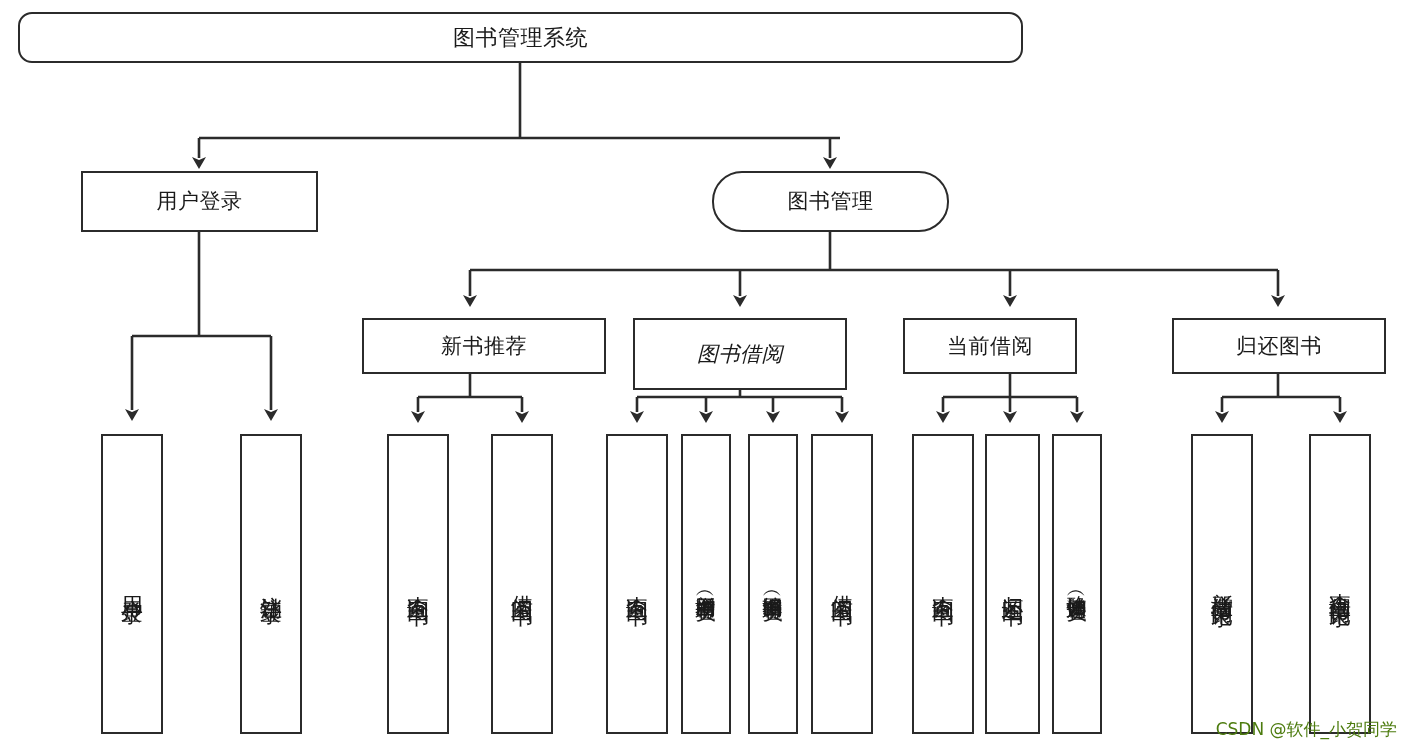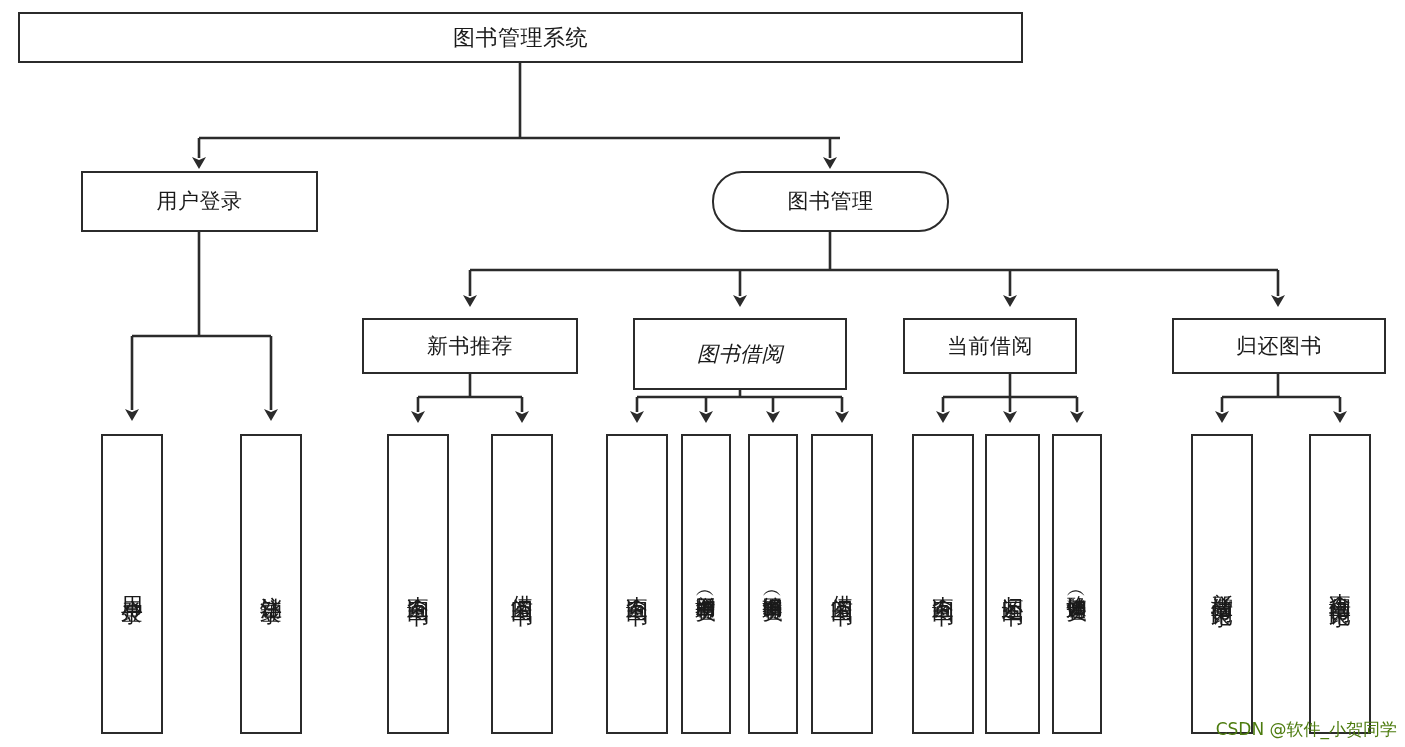--- a/index.html
+++ b/index.html
@@ -125,32 +125,32 @@
       <path d="M1010,397 L1010,412" marker-end="url(#arrow)"></path>
       <path d="M1077,397 L1077,412" marker-end="url(#arrow)"></path>
 
       <path d="M1278,374 L1278,397"></path>
       <path d="M1222,397 L1340,397"></path>
       <path d="M1222,397 L1222,412" marker-end="url(#arrow)"></path>
       <path d="M1340,397 L1340,412" marker-end="url(#arrow)"></path>
     </g>
   </svg>
 
-  <div class="node horiz root" style="left:18px; top:12px; width:1005px; height:51px;">
+  <div class="node horiz root" style="left:18px; top:12px; width:1005px; height:51px;border-radius:14px;">
     <span class="label">图书管理系统</span>
   </div>
 
   <div class="node horiz" style="left:81px; top:171px; width:237px; height:61px;">
     <span class="label">用户登录</span>
   </div>
   <div class="node horiz" style="left:712px; top:171px; width:237px; height:61px;border-radius:30px;">
     <span class="label">图书管理</span>
   </div>
 
-  <div class="node horiz" style="left:362px; top:318px; width:216px; height:56px;">
+  <div class="node horiz" style="left:362px; top:318px; width:244px; height:56px;">
     <span class="label">新书推荐</span>
   </div>
   <div class="node horiz" style="left:633px; top:318px; width:214px; height:72px;font-style:italic;">
     <span class="label">图书借阅</span>
   </div>
   <div class="node horiz" style="left:903px; top:318px; width:174px; height:56px;">
     <span class="label">当前借阅</span>
   </div>
   <div class="node horiz" style="left:1172px; top:318px; width:214px; height:56px;">
     <span class="label">归还图书</span>

